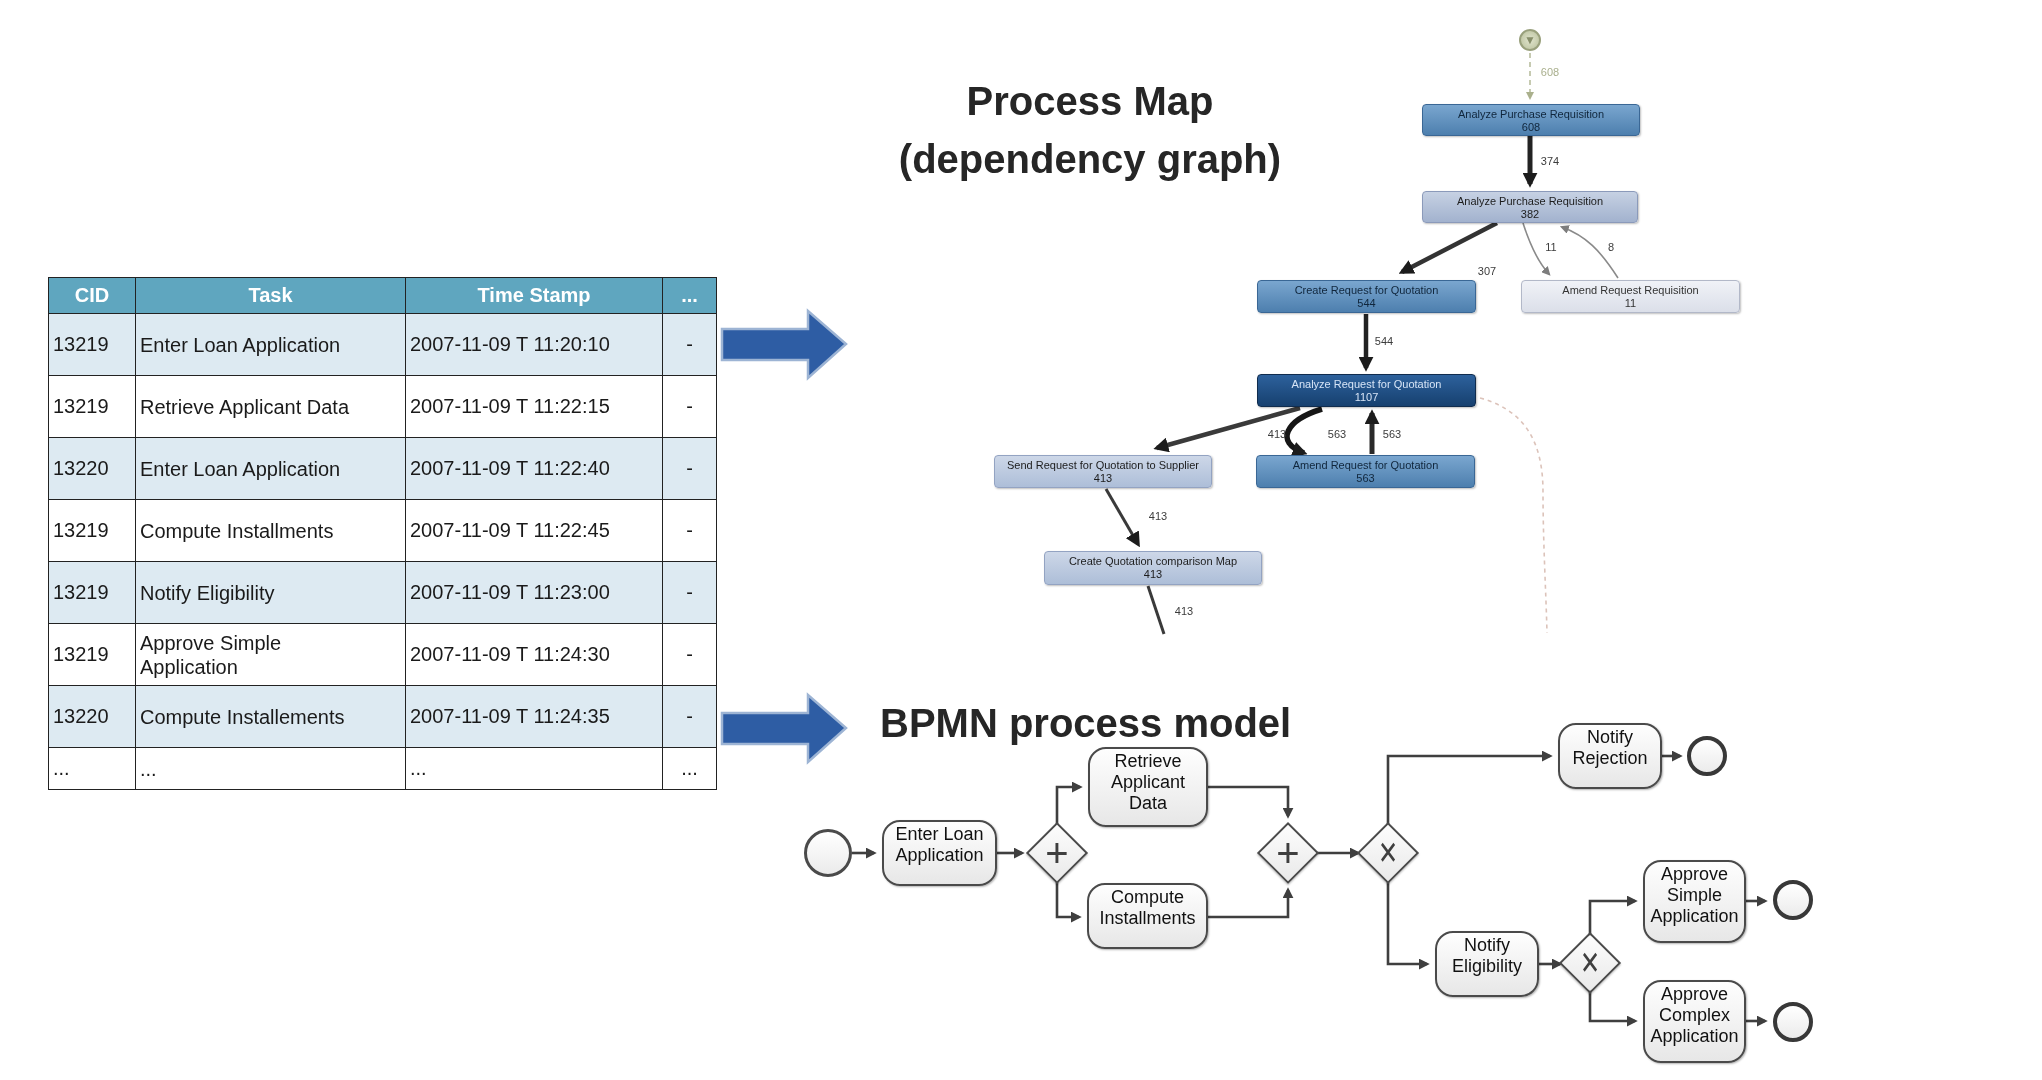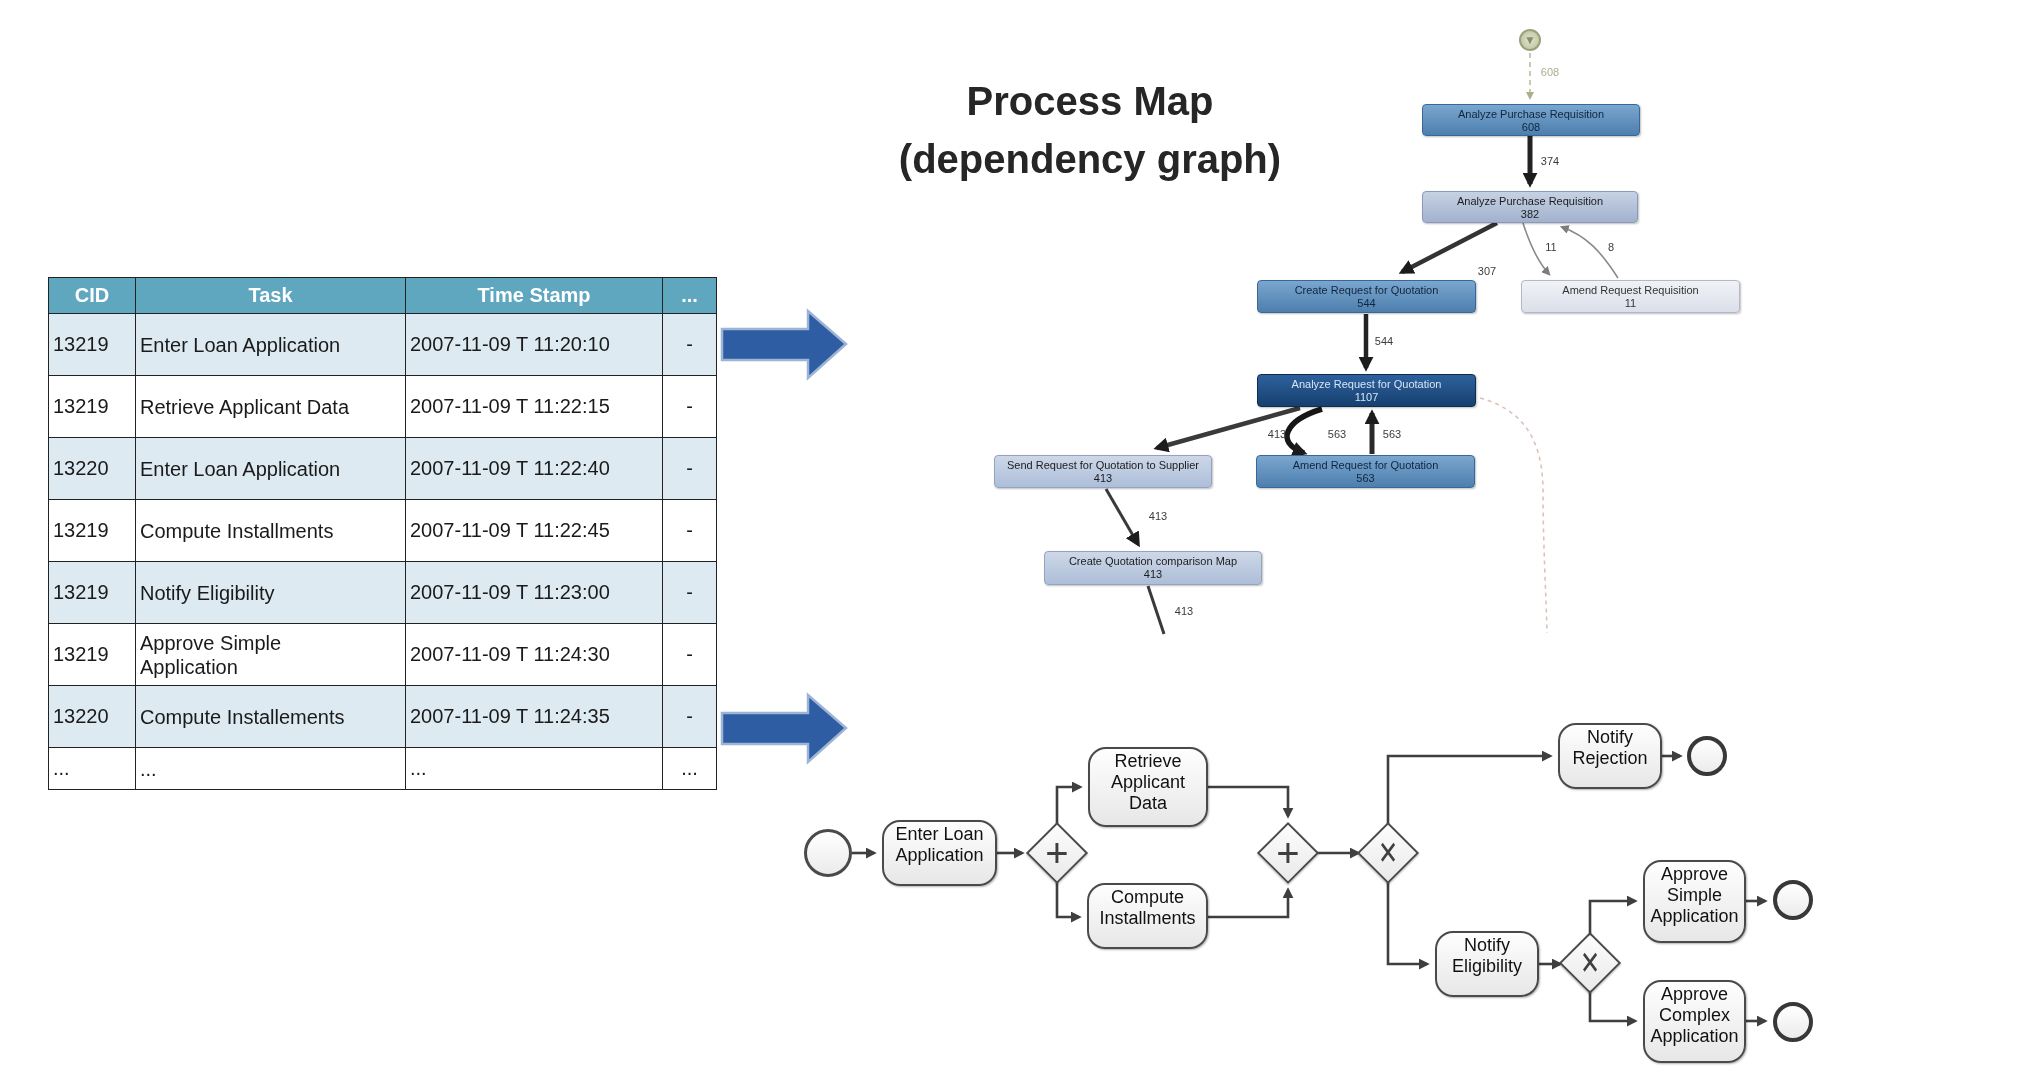--- a/index.html
+++ b/index.html
@@ -65,20 +65,21 @@
 </style>
 </head>
 <body>
 
 <div class="canvas">
 
   <div class="big-title pm-title">
     <div>Process Map</div>
     <div>(dependency graph)</div>
   </div>
+  <div class="big-title bpmn-title">BPMN process model</div>
 
   <div class="log-wrap">
     <table class="log">
       <colgroup>
           <col class="c1">
           <col class="c2">
           <col class="c3">
           <col class="c4">
         </colgroup>
       <tbody>

